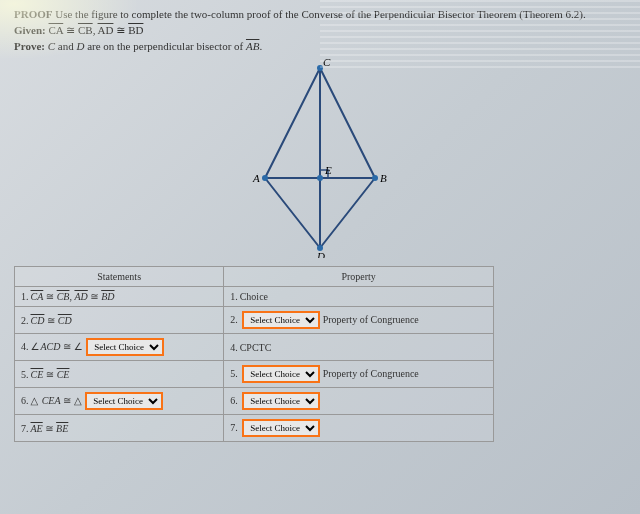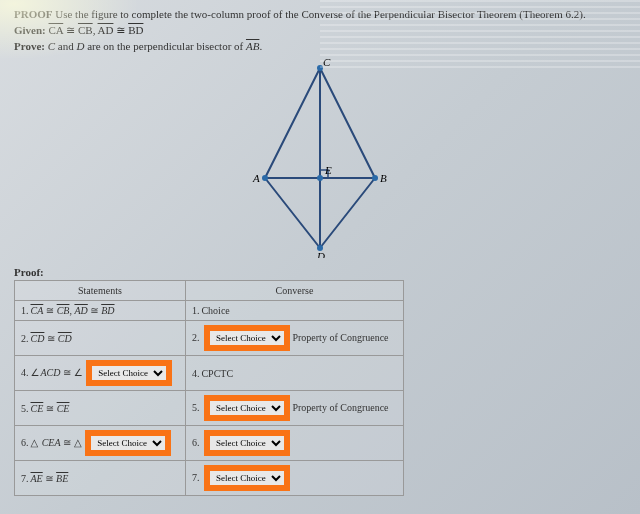--- a/index.html
+++ b/index.html
@@ -21,39 +21,39 @@
 .given, .prove { font-size: 11px; margin-bottom: 3px; }
 .over { text-decoration: overline; }
 .tri::before { content: "△"; margin-right:1px; }
 .ang::before { content: "∠"; margin-right:1px; }
 .cong::before { content: "≅"; }
 .figwrap { text-align: center; margin: 6px 0 6px 0; }
 svg.kite { width: 150px; height: 200px; }
 .proof-label { font-size: 11px; margin-top: 2px; font-weight: bold;}
 table.proof {
   border-collapse: collapse;
-  width: 390px;
+  width: 480px;
   margin-top: 2px;
 }
 table.proof th, table.proof td {
   border: 1px solid #999;
   padding: 4px 6px;
   font-size: 10px;
   text-align: left;
   vertical-align: middle;
   background: rgba(255,255,255,0.1);
 }
 table.proof th {
   text-align: center;
   font-weight: normal;
 }
 select.sel {
   font-size: 9px;
   background: #e8e8e8;
-  border: 6px solid #f97316;
+  border: 2px solid #f97316;
   padding: 1px 2px;
   font-family: inherit;
 }
 .num { margin-right: 2px; }
 .glare {
   position: absolute;
   top: -20px; left: -40px;
   width: 180px; height: 80px;
   background: radial-gradient(ellipse at 30% 30%, rgba(255,255,220,0.7), rgba(255,255,220,0) 70%);
   pointer-events: none;
@@ -106,27 +106,26 @@
   <circle cx="20" cy="120" r="3" fill="#2a6aa8"></circle>
   <circle cx="75" cy="120" r="3" fill="#2a6aa8"></circle>
   <text x="78" y="8" font-size="11" font-style="italic">C</text>
   <text x="135" y="124" font-size="11" font-style="italic">B</text>
   <text x="72" y="202" font-size="11" font-style="italic">D</text>
   <text x="8" y="124" font-size="11" font-style="italic">A</text>
   <text x="80" y="116" font-size="11" font-style="italic">E</text>
 </svg>
 </div>
 
-<div class="proof-label">Proof:</div>
 
 <table class="proof">
 <tbody>
         <tr>
   <th>Statements</th>
-  <th>Converse</th>
+  <th>Property</th>
 </tr>
 
 <tr>
   <td><span class="num">1.</span><span class="over"><i>CA</i></span> <span class="cong"></span> <span class="over"><i>CB</i></span>, <span class="over"><i>AD</i></span> <span class="cong"></span> <span class="over"><i>BD</i></span></td>
   <td><span class="num">1.</span><span>Choice</span></td>
 </tr>
 
 <tr>
   <td><span class="num">2.</span><span class="over"><i>CD</i></span> <span class="cong"></span> <span class="over"><i>CD</i></span></td>
   <td><span class="num">2.</span>

